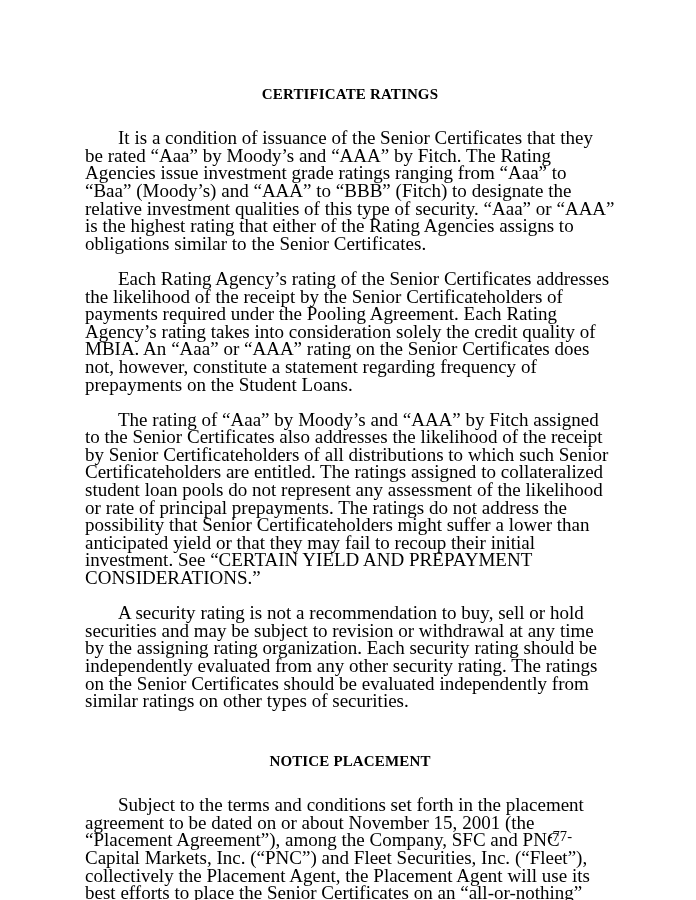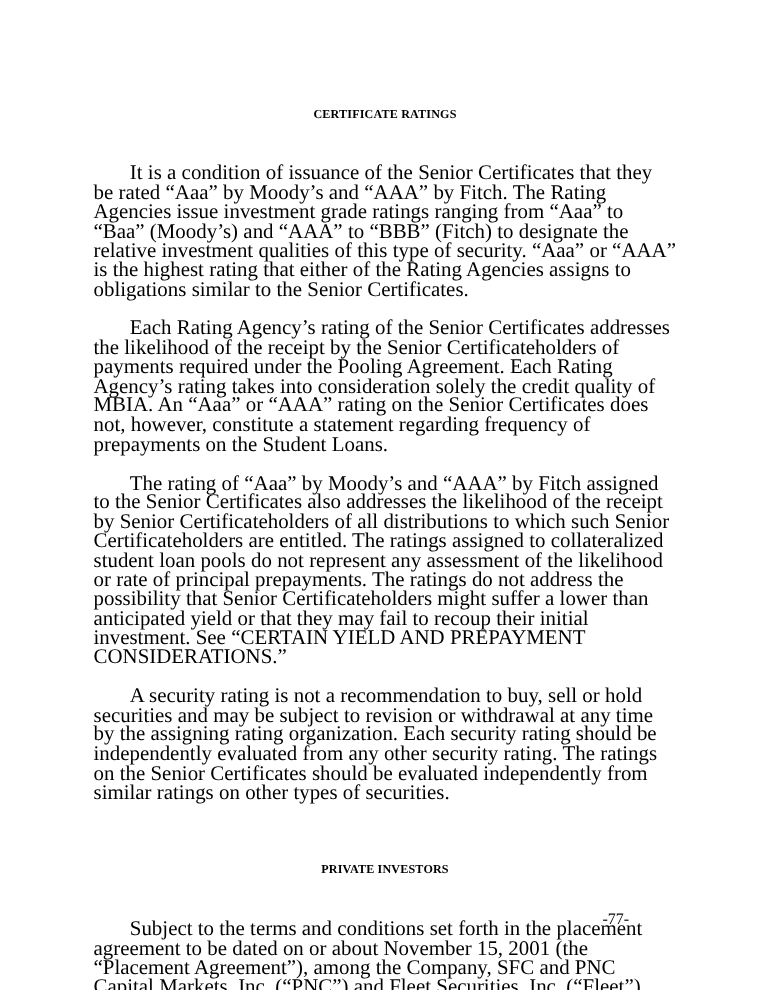--- a/index.html
+++ b/index.html
@@ -25,24 +25,24 @@
     background: #ffffff;
     overflow: hidden;
   }
   .content {
     position: absolute;
     left: 85px;
     top: 78px;
     width: 530px;
   }
   h1.section-heading {
-    font-size: 11px;
+    font-size: 15px;
     font-weight: bold;
     text-align: center;
-    margin: 18px;
+    margin: 8px;
     padding: 0;
     line-height: 17.6px;
     letter-spacing: 0.15px;
   }
   .heading-block {
     margin: 0;
     padding: 0;
   }
   p.body-para {
     font-size: 19px;
@@ -99,21 +99,21 @@
 
     <p class="body-para">The rating of  “Aaa” by Moody’s and “AAA” by Fitch assigned to the Senior Certificates also addresses the likelihood of the receipt by Senior Certificateholders of all distributions to which such Senior Certificateholders are entitled.  The ratings assigned to collateralized student loan pools do not represent any assessment of the likelihood or rate of principal prepayments.  The ratings do not address the possibility that Senior Certificateholders might suffer a lower than anticipated yield or that they may fail to recoup their initial investment.  See “CERTAIN YIELD AND PREPAYMENT CONSIDERATIONS.”</p>
 
     <div class="gap-para"></div>
 
     <p class="body-para">A security rating is not a recommendation to buy, sell or hold securities and may be subject to revision or withdrawal at any time by the assigning rating organization.  Each security rating should be independently evaluated from any other security rating.  The ratings on the Senior Certificates should be evaluated independently from similar ratings on other types of securities.</p>
 
     <div class="gap-before-heading"></div>
 
     <div class="heading-block">
-      <h1 class="section-heading">PRIVATE INVESTORS</h1>
+      <h1 class="section-heading">NOTICE PLACEMENT</h1>
     </div>
 
     <div class="gap-after-heading"></div>
 
     <p class="body-para"><span>Subject to the terms and conditions set forth in the placement agreement to be dated on or about November 15, 2001 (the “Placement Agreement”), among the Company, SFC and PNC Capital Markets, Inc. (“PNC”) and Fleet Securities, Inc. (“Fleet”), collectively the Placement Agent, the Placement Agent will use its best efforts to place the Senior Certificates on an “all-or-nothing” basis.  The Placement Agent has advised the Company that it proposes to privately place the Senior Certificates with a limited number of QIBs in transactions not required to be registered under the Securities Act.  Such investors may be required to confirm in writing their eligibility as a QIB to purchase the Senior Certificates to be acquired by them.  The Company and SFC have agreed to indemnify the Placement Agent against certain liabilities, including liabilities under the Securities Act, or to contribute payments that the Placement Agent may be required to make in respect thereof.  The Senior Certificates have not been, and will not be, registered under the Securities Act and may not be offered or sold except as described under “DESCRIPTION OF THE CERTIFICATES AND POOLING AGREEMENT -- The Certificates </span><span>— </span><i class="italic-ref">Transfer</i><span>,” and “NOTICE TO INVESTORS.”</span></p>
 
   </div>
 
   <div class="page-number">-77-</div>
 </div>

